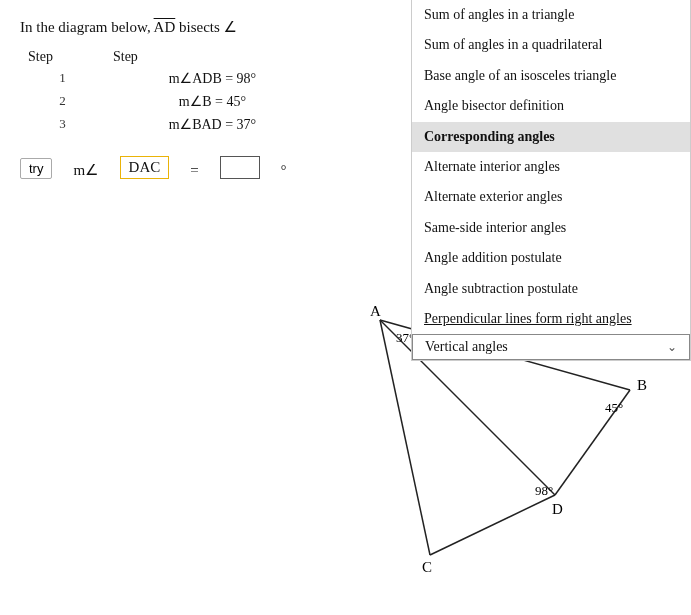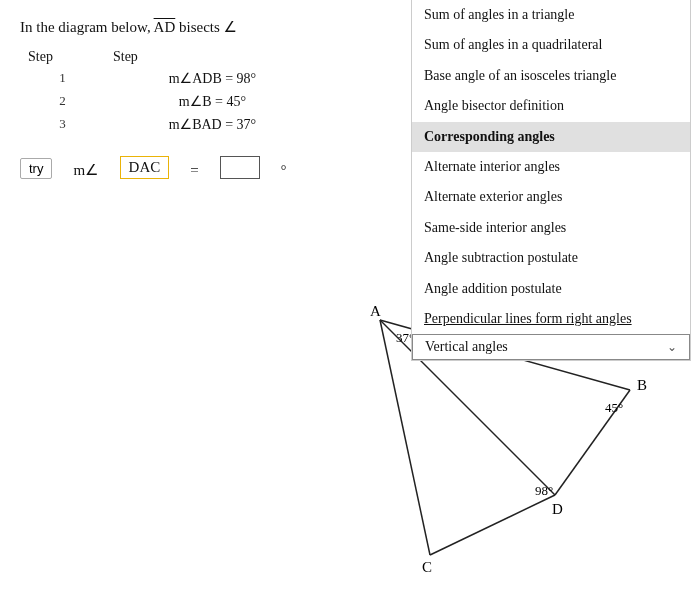--- a/index.html
+++ b/index.html
@@ -162,22 +162,22 @@
 
 <div id="dropdown-panel">
   <div class="dropdown-item">Sum of angles in a triangle</div>
   <div class="dropdown-item">Sum of angles in a quadrilateral</div>
   <div class="dropdown-item">Base angle of an isosceles triangle</div>
   <div class="dropdown-item">Angle bisector definition</div>
   <div class="dropdown-item highlighted">Corresponding angles</div>
   <div class="dropdown-item">Alternate interior angles</div>
   <div class="dropdown-item">Alternate exterior angles</div>
   <div class="dropdown-item">Same-side interior angles</div>
+  <div class="dropdown-item">Angle addition postulate</div>
   <div class="dropdown-item">Angle subtraction postulate</div>
-  <div class="dropdown-item">Angle addition postulate</div>
   <div class="dropdown-item underlined">Perpendicular lines form right angles</div>
   <div class="dropdown-selected">
     <span>Vertical angles</span>
     <span class="chevron">⌄</span>
   </div>
 </div>
 
 <div id="left-panel">
   <div id="problem-text">
     <span>In the diagram below,</span>

